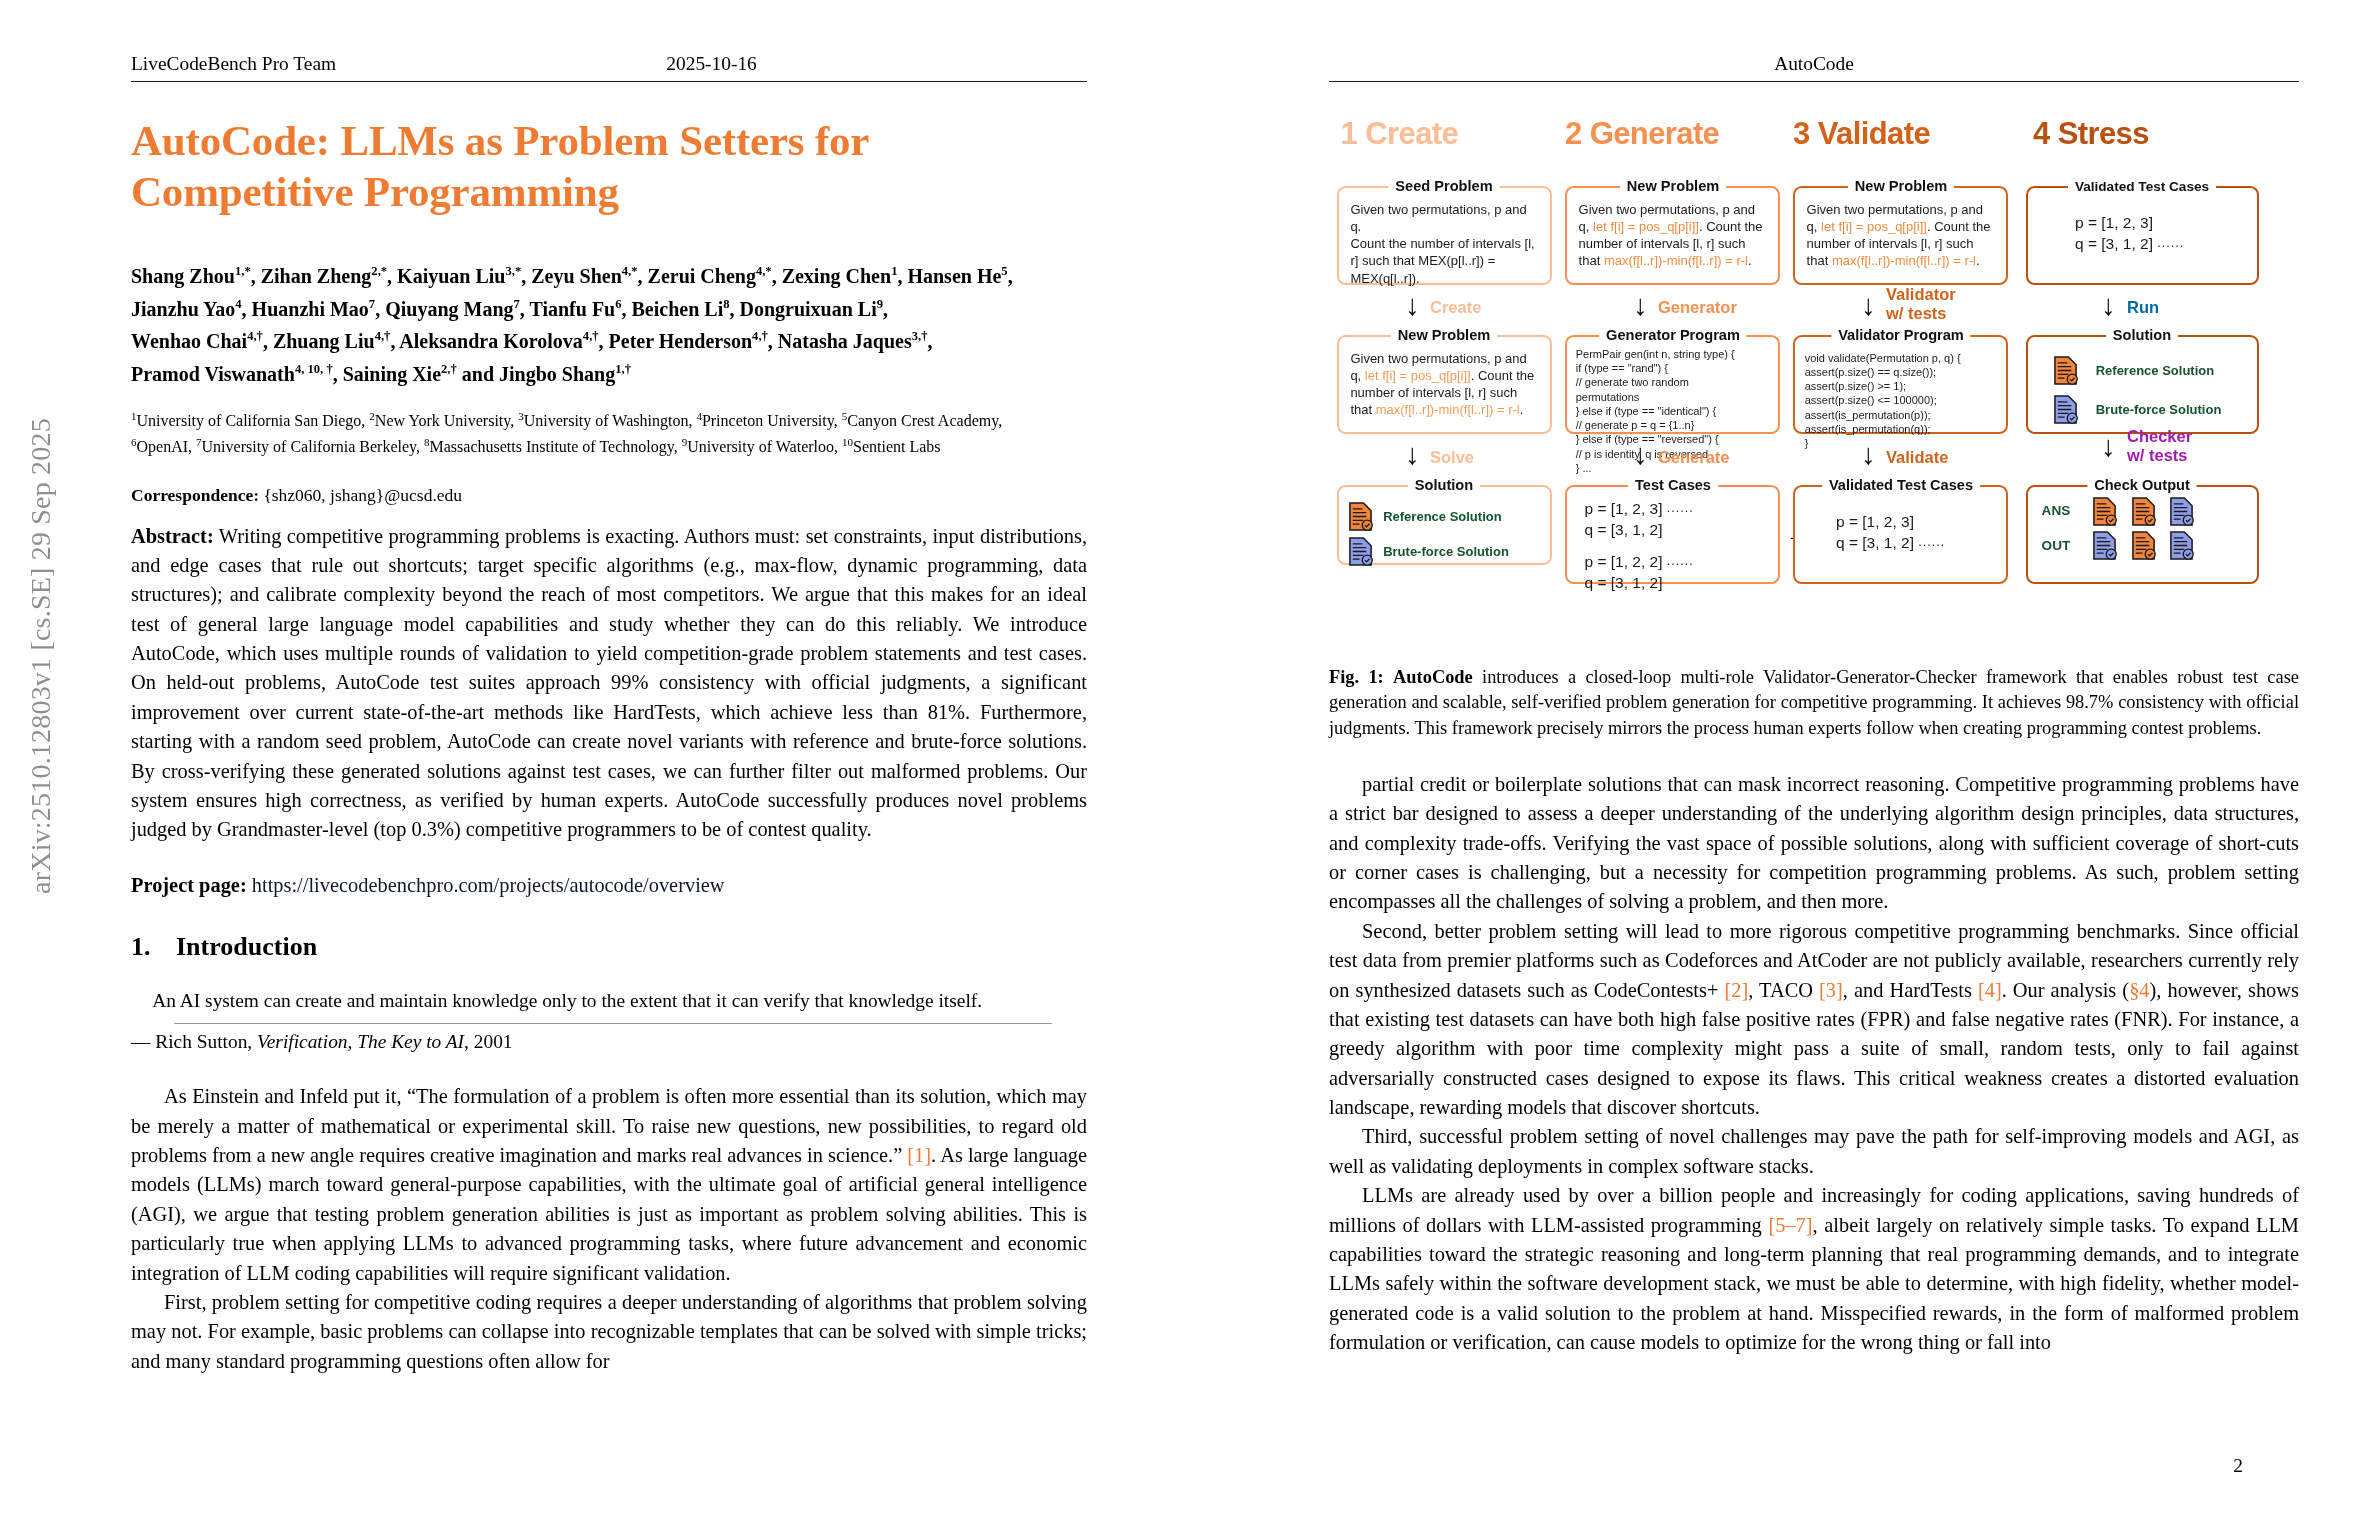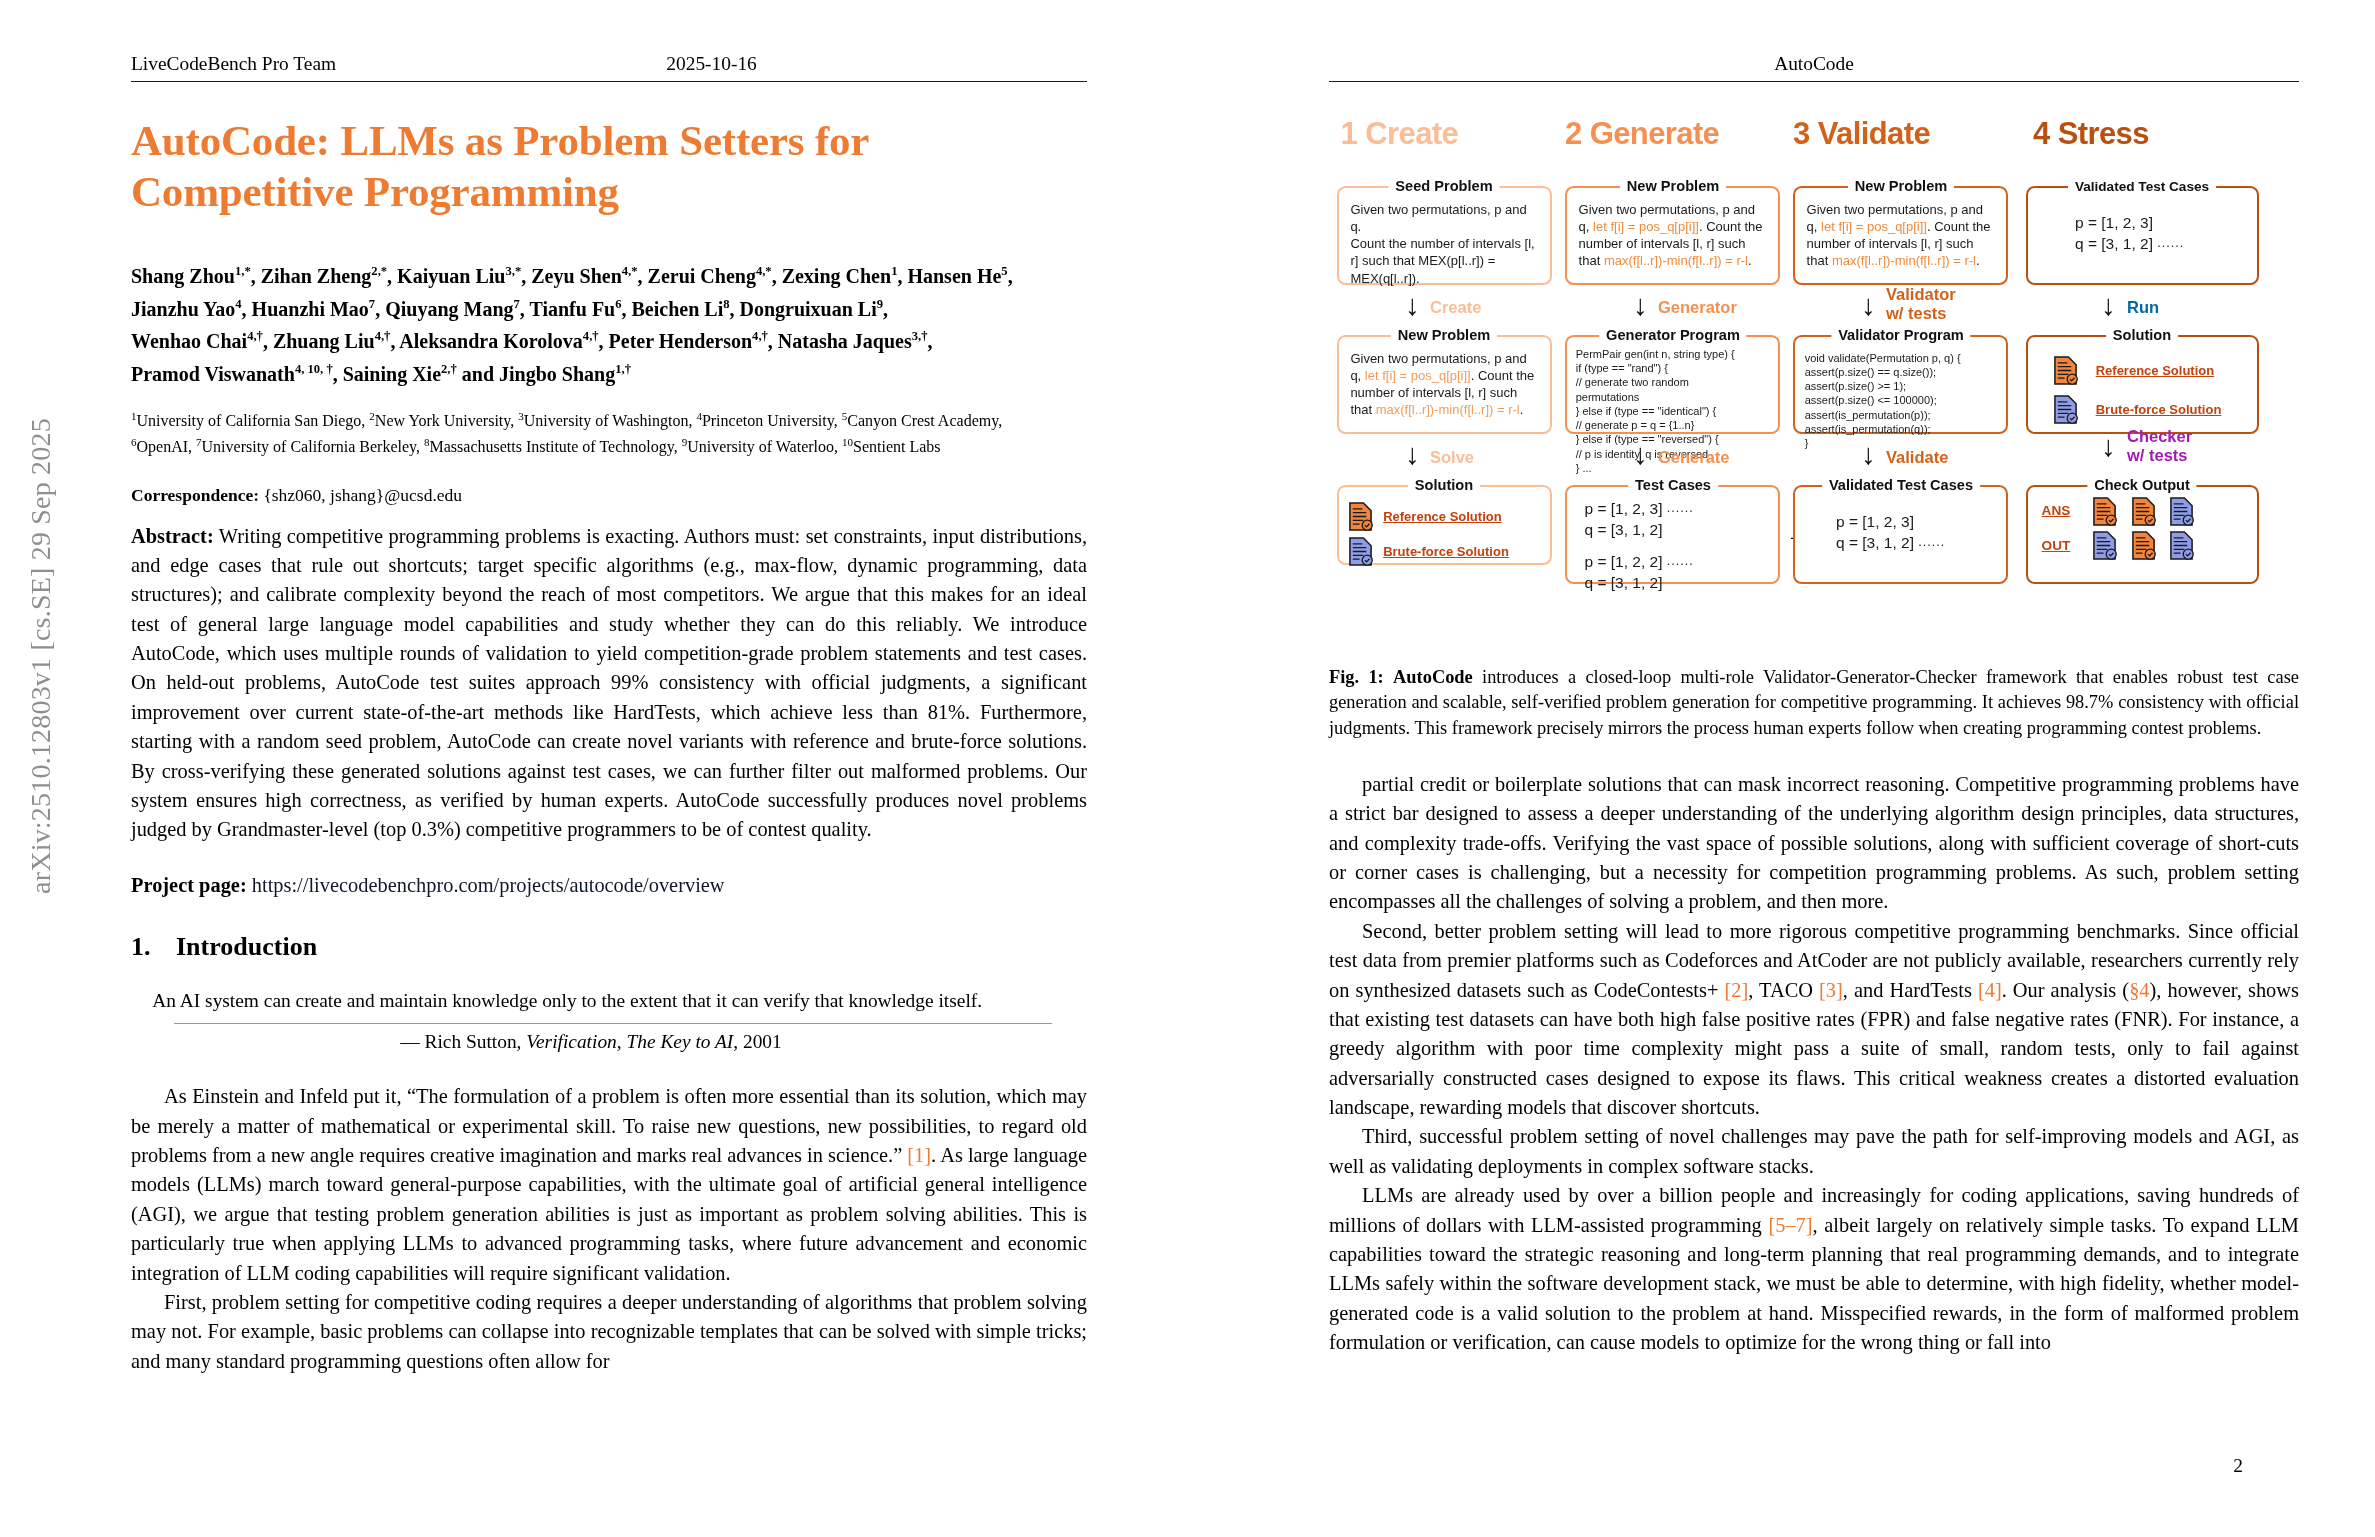--- a/index.html
+++ b/index.html
@@ -71,21 +71,21 @@
     font-family:"Liberation Serif", serif;
     font-weight:bold;font-size:26px;margin:0 0 25px 0;
   }
   h2.sec .num{display:inline-block;width:45px;}
 
   .quote{
     font-size:19.4px;line-height:1.45;margin:0 0 1.9px 21.3px;
     width:912px;
   }
   .quote-rule{width:878px;margin:7.8px 0 7.8px 43px;border-bottom:1.4px solid #9a9a9a;}
-  .quote-attrib{font-size:19.4px;text-align:center;width:920px;margin:0 16px 29px 0;}
+  .quote-attrib{font-size:19.4px;text-align:left;width:920px;margin:0 16px 29px 0;}
   .quote-attrib i{font-style:italic;}
 
   p.body{
     font-family:"Liberation Serif", serif;
     font-size:20.4px;line-height:1.44;text-align:justify;
     margin:0;text-indent:33px;
   }
 
   
   .rcol{position:absolute;left:1329px;top:116px;width:970px;}
@@ -133,21 +133,21 @@
   .tcase{
     font-family:"Liberation Sans", sans-serif;
     font-size:15.5px;line-height:1.35;color:#1a1a1a;white-space:nowrap;
   }
   .tcase .dots{font-size:12.6px;letter-spacing:1px;vertical-align:1.9px;}
 
   .doc-ico{display:inline-block;position:relative;width:25px;height:29px;vertical-align:middle;}
   .sol-row{display:flex;align-items:center;gap:9.7px;margin:5.8px 0 0 0;}
   .sol-txt{
     font-family:"Liberation Sans", sans-serif;font-weight:bold;
-    font-size:13px;line-height:1.2;color:#c2410c;text-decoration:underline;
+    font-size:13px;line-height:1.2;color:#14532d;
   }
 
   .caption{
     font-family:"Liberation Serif", serif;
     font-size:18.4px;line-height:1.38;text-align:justify;
     margin:5.8px 0 29px 0;
   }
   .caption b{font-weight:bold;}
 
   .ref{color:#ee7b32;}

